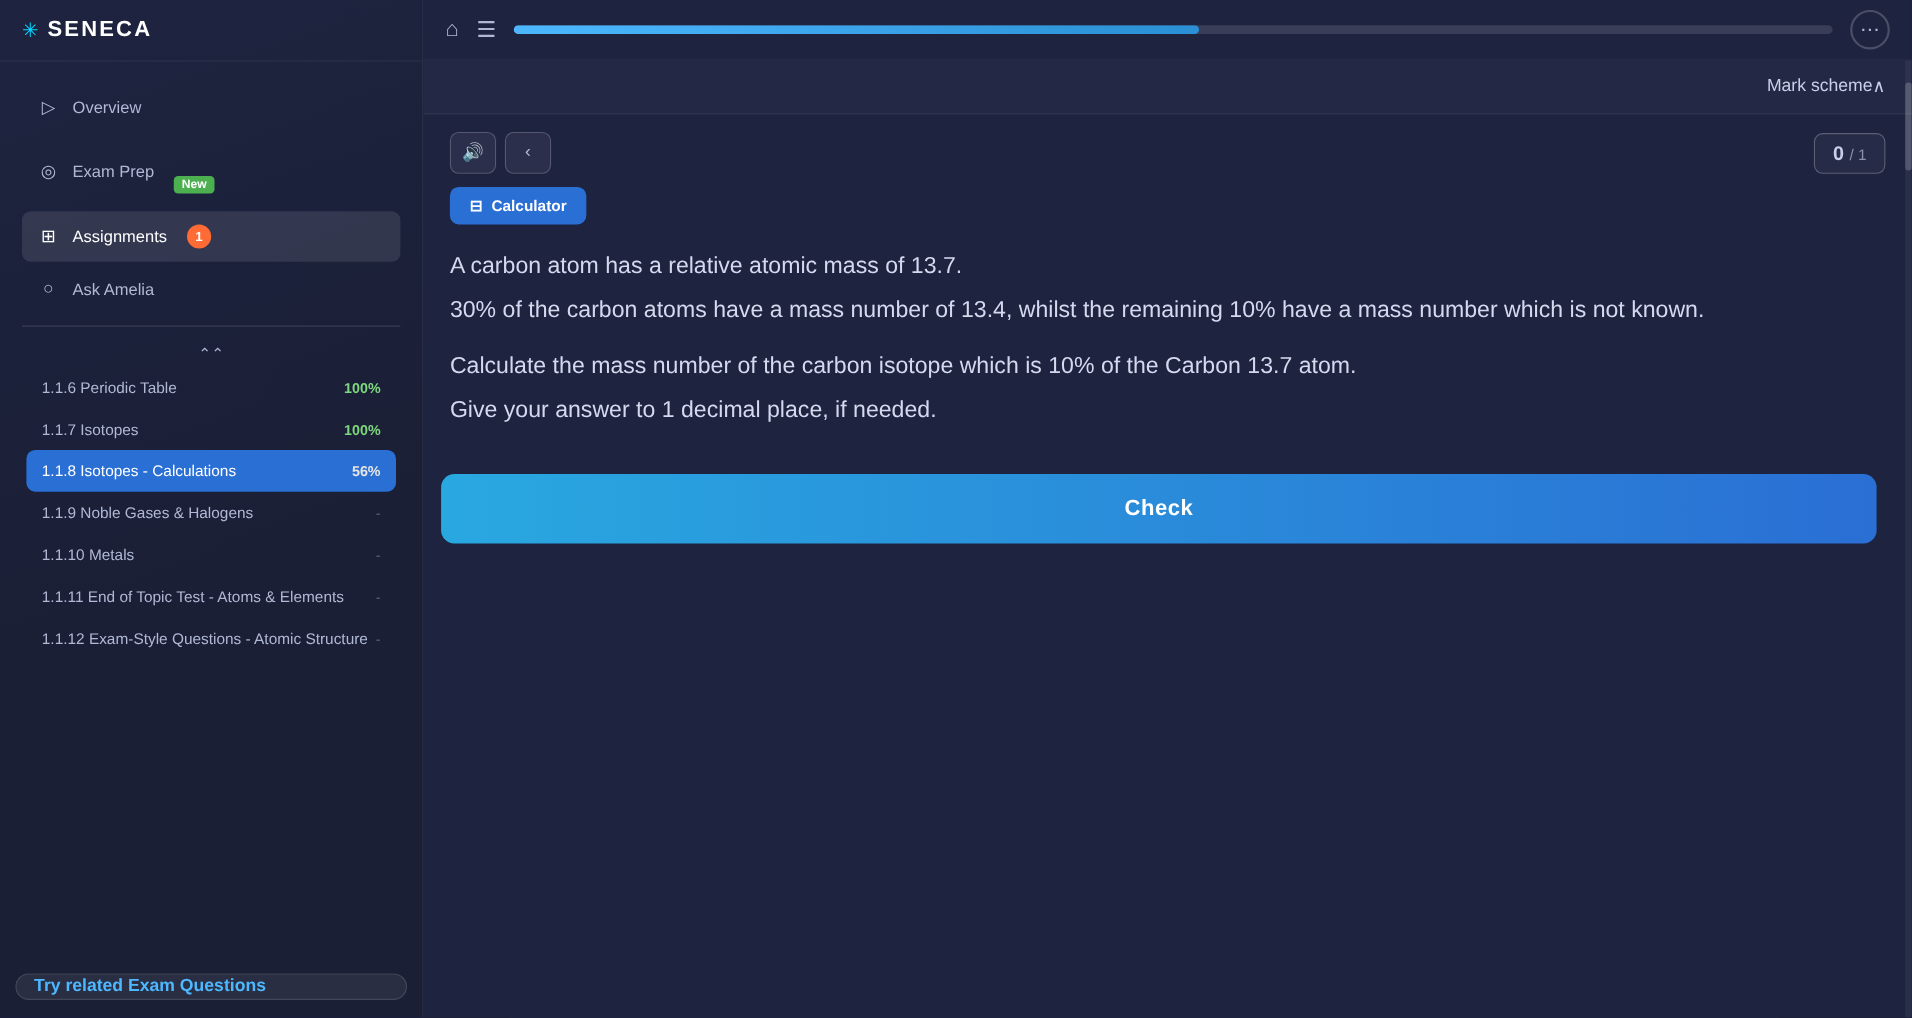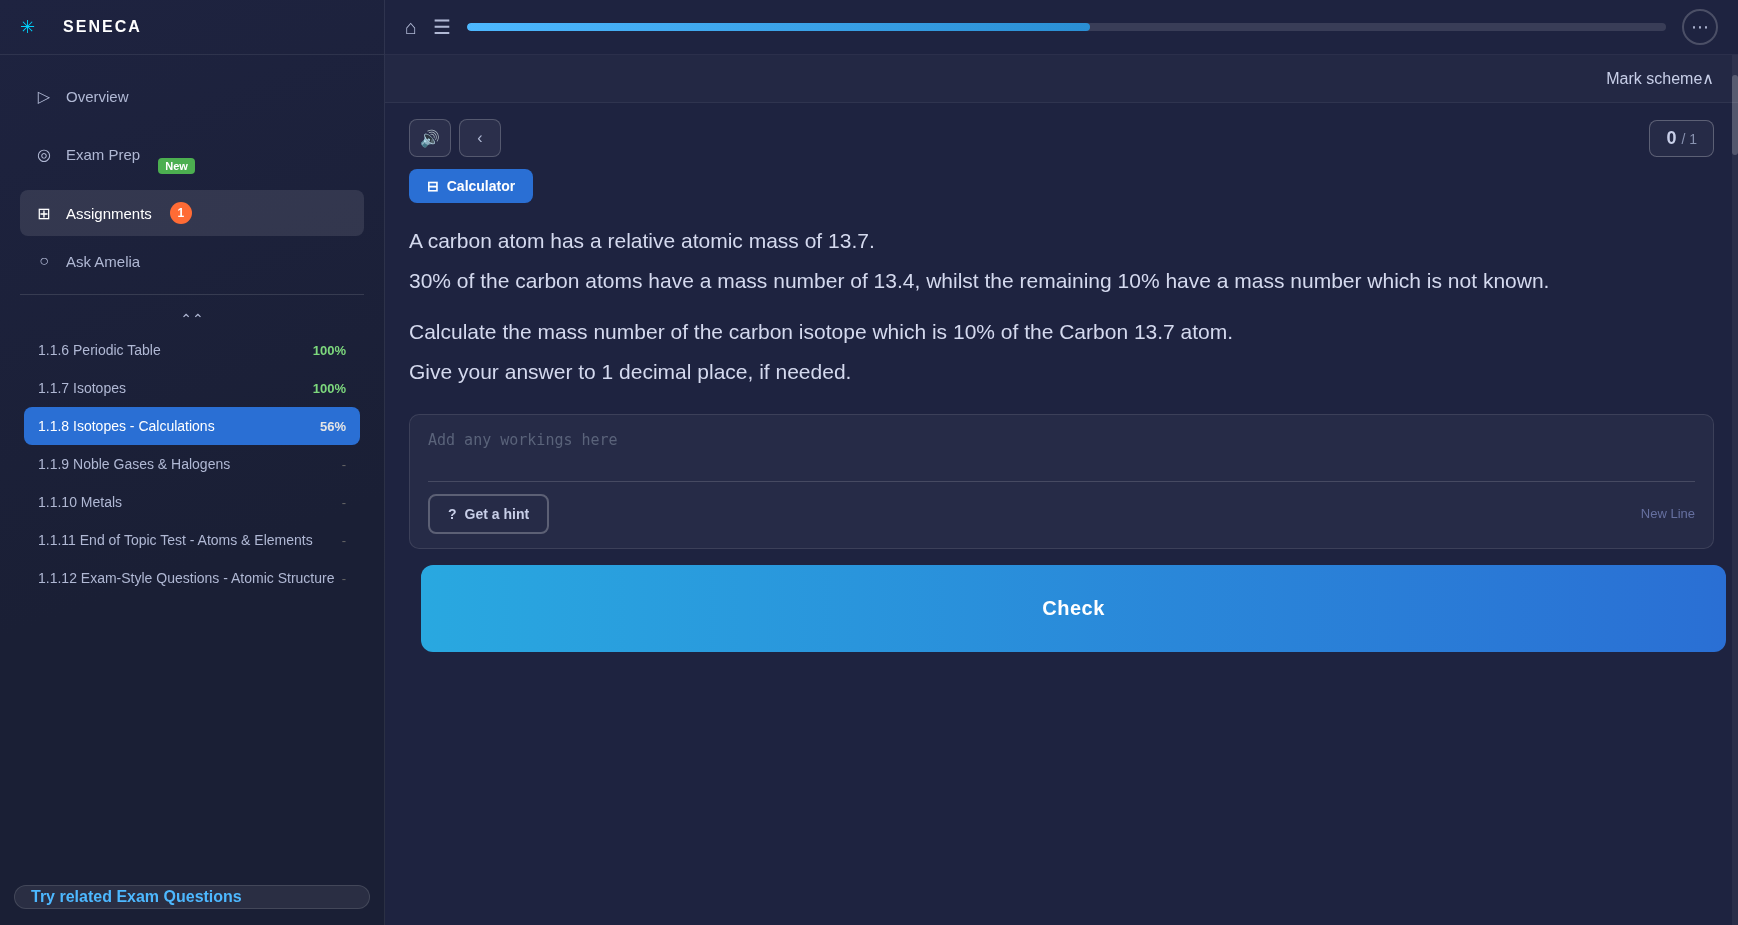--- a/index.html
+++ b/index.html
@@ -40,24 +40,23 @@
       gap: 8px;
     }
 
     .seneca-logo-icon {
       color: #00d4ff;
       font-size: 18px;
     }
 
     .seneca-logo-text {
       color: #fff;
-      font-size: 16px;
+      font-size: 20px;
       font-weight: 700;
       letter-spacing: 2px;
-      margin-left: 20px;
     }
 
     .sidebar-nav {
       padding: 20px 20px 0 20px;
       display: flex;
       flex-direction: column;
       gap: 4px;
     }
 
     .nav-item {
@@ -396,23 +395,23 @@
       cursor: pointer;
     }
 
     .new-line-label {
       font-size: 13px;
       color: #6670a0;
     }
 
     
     .check-btn {
-      margin: 16px 36px;
+      margin: 16px 16px;
       width: calc(100% - 48px);
-      padding: 32px;
+      padding: 20px;
       background: linear-gradient(90deg, #29a8e0, #2a6fd4);
       border: none;
       border-radius: 12px;
       color: #fff;
       font-size: 20px;
       font-weight: 700;
       cursor: pointer;
       letter-spacing: 0.5px;
     }
 
@@ -543,31 +542,20 @@
       <span>Calculator</span>
     </button>
 
     <div class="question-text">
       <p>A carbon atom has a relative atomic mass of 13.7.</p>
       <p>30% of the carbon atoms have a mass number of 13.4, whilst the remaining 10% have a mass number which is not known.</p>
       <p class="task-line">Calculate the mass number of the carbon isotope which is 10% of the Carbon 13.7 atom.</p>
       <p>Give your answer to 1 decimal place, if needed.</p>
     </div>
 
-    <div class="answer-area">
-      <textarea class="workings-input" placeholder="Add any workings here" style=""></textarea>
-      <div class="answer-input-line"></div>
-      <div class="hint-row">
-        <button class="hint-btn">
-          <span>?</span>
-          <span>Get a hint</span>
-        </button>
-        <span class="new-line-label">New Line</span>
-      </div>
-    </div>
 
     <button class="check-btn">Check</button>
   </div>
 
   <div class="scrollbar-track">
     <div class="scrollbar-thumb"></div>
   </div>
 </div>
 
 </body></html>

